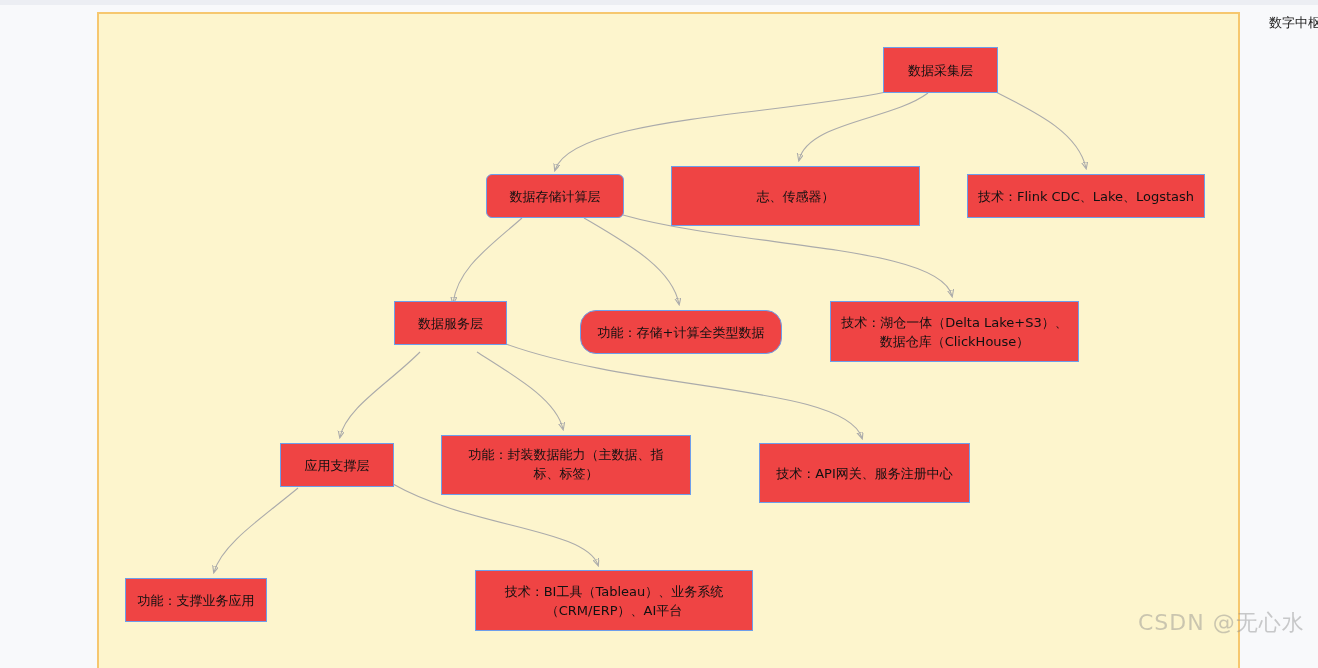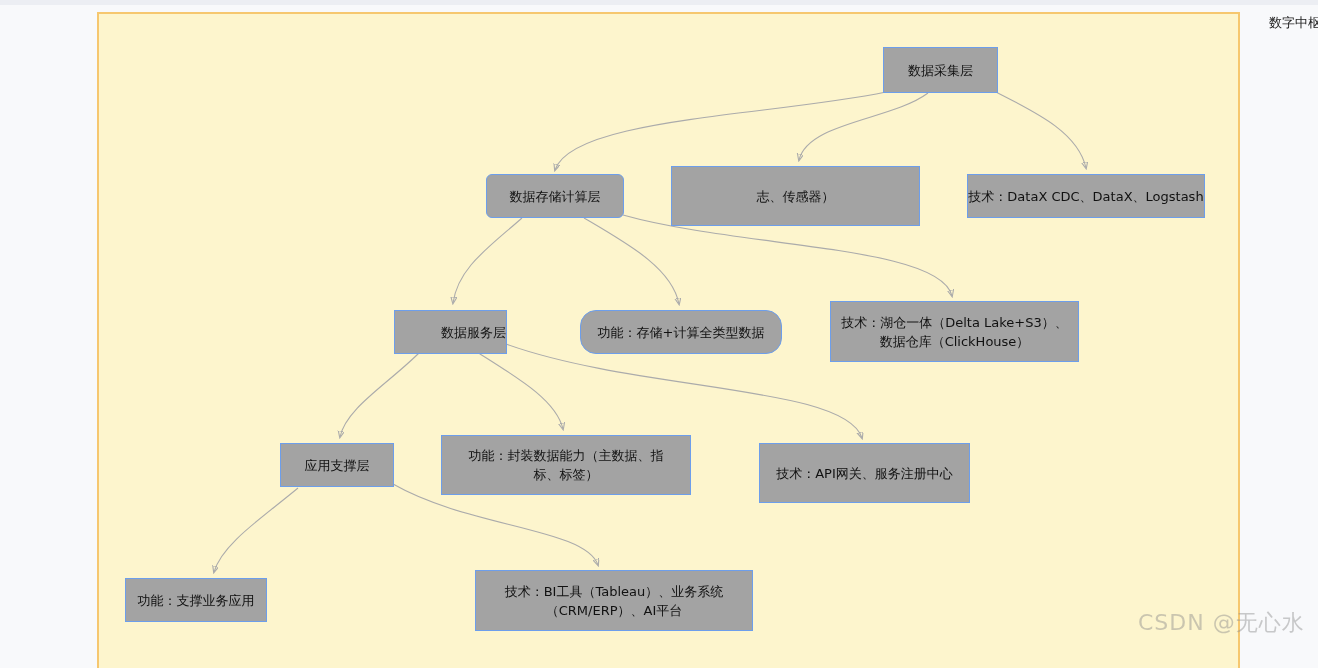--- a/index.html
+++ b/index.html
@@ -39,43 +39,43 @@
     pointer-events: none;
   }
   svg.edges path {
     fill: none;
     stroke: #ababab;
     stroke-width: 1.1;
   }
 
   .node {
     position: absolute;
-    background: #a3a3a3;
+    background: #ef4444;
     border: 1px solid #6d9eeb;
     display: flex;
     flex-direction: column;
     align-items: center;
     justify-content: center;
     font-size: 13px;
     line-height: 19px;
     color: #111111;
     text-align: center;
     white-space: nowrap;
   }
 
   
   .n1  { left: 883px;  top: 47px;  width: 115px; height: 46px; }
   .n2  { left: 486px;  top: 174px; width: 138px; height: 44px; border-radius: 6px; }
   .n3  { left: 671px;  top: 166px; width: 249px; height: 60px; }
   .n4  { left: 967px;  top: 174px; width: 238px; height: 44px; }
-  .n5  { left: 394px;  top: 310px; width: 113px; height: 44px; align-items: flex-end; }
+  .n5  { left: 394px;  top: 301px; width: 113px; height: 44px; }
   .n6  { left: 580px;  top: 310px; width: 202px; height: 44px; border-radius: 16px; }
   .n7  { left: 830px;  top: 301px; width: 249px; height: 61px; text-align: center; }
   .n8  { left: 280px;  top: 443px; width: 114px; height: 44px; }
-  .n9  { left: 441px;  top: 435px; width: 250px; height: 60px; }
+  .n9  { left: 441px;  top: 435px; width: 250px; height: 60px; font-family: Liberation Mono, monospace; }
   .n10 { left: 759px;  top: 443px; width: 211px; height: 60px; }
   .n11 { left: 125px;  top: 578px; width: 142px; height: 44px; }
   .n12 { left: 475px;  top: 570px; width: 278px; height: 61px; }
 
   .watermark {
     position: absolute; left: 1138px; top: 608px;
     width: 180px;
     font-size: 22px;
     color: rgba(140, 140, 140, 0.45);
     letter-spacing: 1px;
@@ -118,21 +118,21 @@
 
   <div class="node n2">
     <span>数据存储计算层</span>
   </div>
 
   <div class="node n3">
     <span>志、传感器）</span>
   </div>
 
   <div class="node n4">
-    <span>技术：DataX CDC、DataX、Logstash</span>
+    <span>技术：Flink CDC、Lake、Logstash</span>
   </div>
 
   <div class="node n5">
     <span>数据服务层</span>
   </div>
 
   <div class="node n6">
     <span>功能：存储+计算全类型数据</span>
   </div>
 

